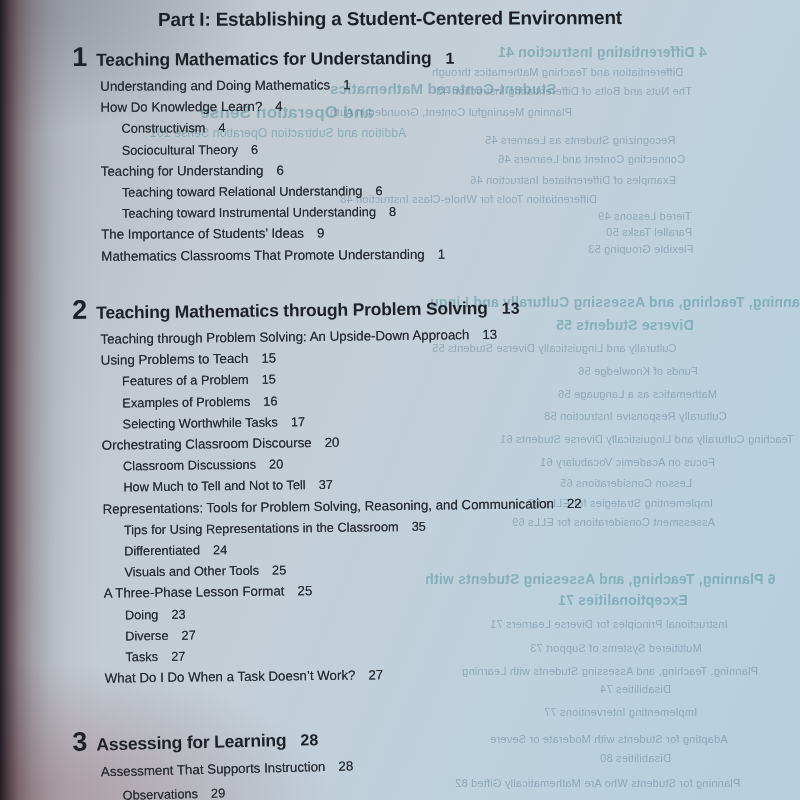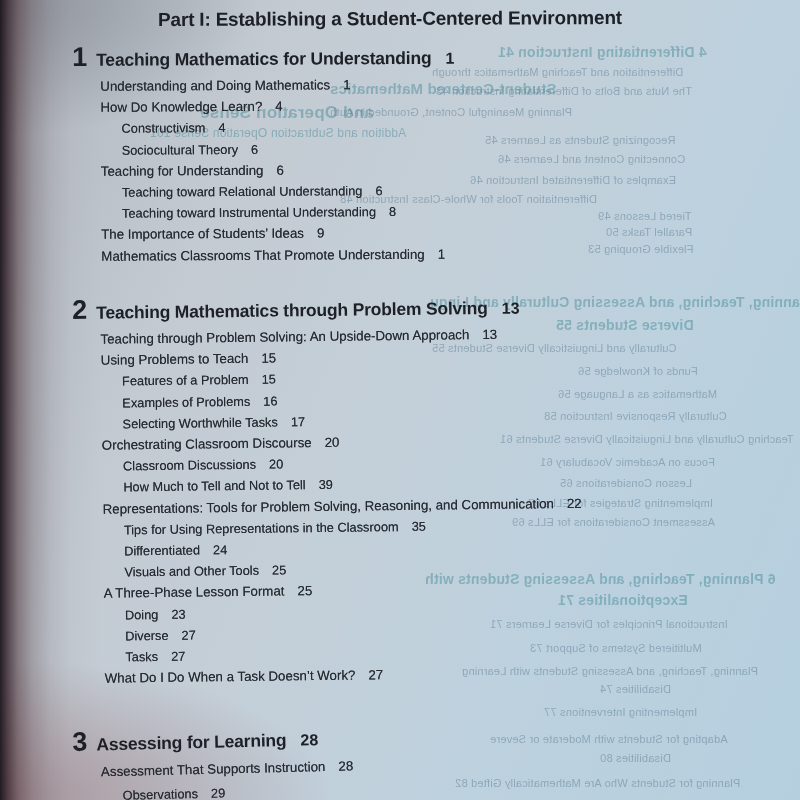--- a/index.html
+++ b/index.html
@@ -111,21 +111,21 @@
           <span class="ch-title">Teaching Mathematics through Problem Solving</span>
           <span class="ch-pg">13</span>
         </div>
         <div class="entry lvl-1"><span>Teaching through Problem Solving: An Upside-Down Approach</span><span class="pg">13</span></div>
         <div class="entry lvl-1"><span>Using Problems to Teach</span><span class="pg">15</span></div>
         <div class="entry lvl-2"><span>Features of a Problem</span><span class="pg">15</span></div>
         <div class="entry lvl-2"><span>Examples of Problems</span><span class="pg">16</span></div>
         <div class="entry lvl-2"><span>Selecting Worthwhile Tasks</span><span class="pg">17</span></div>
         <div class="entry lvl-1"><span>Orchestrating Classroom Discourse</span><span class="pg">20</span></div>
         <div class="entry lvl-2"><span>Classroom Discussions</span><span class="pg">20</span></div>
-        <div class="entry lvl-2"><span>How Much to Tell and Not to Tell</span><span class="pg">39</span></div>
+        <div class="entry lvl-2"><span>How Much to Tell and Not to Tell</span><span class="pg">37</span></div>
         <div class="entry lvl-1"><span>Representations: Tools for Problem Solving, Reasoning, and Communication</span><span class="pg">22</span></div>
         <div class="entry lvl-2"><span>Tips for Using Representations in the Classroom</span><span class="pg">35</span></div>
         <div class="entry lvl-2"><span>Differentiated</span><span class="pg">24</span></div>
         <div class="entry lvl-2"><span>Visuals and Other Tools</span><span class="pg">25</span></div>
         <div class="entry lvl-1"><span>A Three-Phase Lesson Format</span><span class="pg">25</span></div>
         <div class="entry lvl-2"><span>Doing</span><span class="pg">23</span></div>
         <div class="entry lvl-2"><span>Diverse</span><span class="pg">27</span></div>
         <div class="entry lvl-2"><span>Tasks</span><span class="pg">27</span></div>
         <div class="entry lvl-1"><span>What Do I Do When a Task Doesn’t Work?</span><span class="pg">27</span></div>
       </section>

